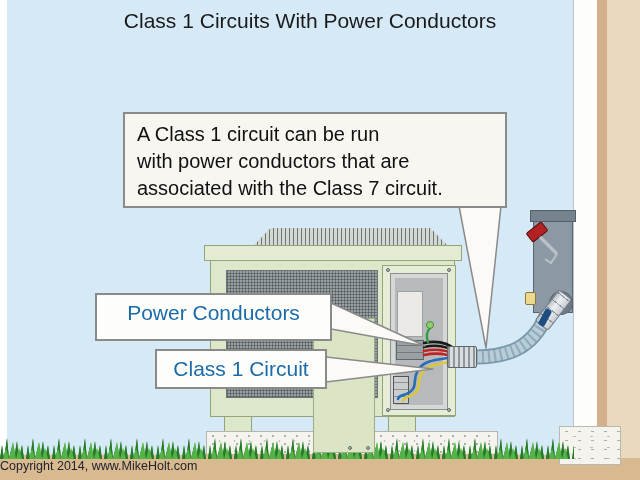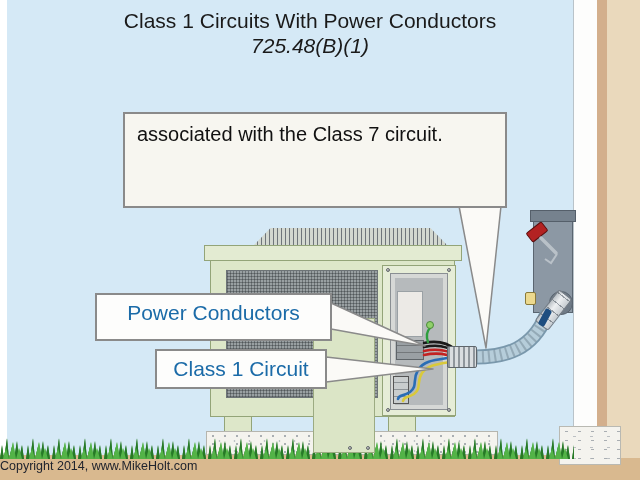--- a/index.html
+++ b/index.html
@@ -117,21 +117,20 @@
 
   <div class="abs sky"></div>
   <div class="abs ground"></div>
   <div class="abs wall-white"></div>
   <div class="abs wall-trim"></div>
   <div class="abs wall-face"></div>
   <div class="abs footing"></div>
 
   <div class="abs title">
     <div class="t1">Class 1 Circuits With Power Conductors</div>
-    <div class="t2">725.48(B)(1)</div>
   </div>
 
   <div class="abs fan-grille"></div>
   <div class="abs unit-top"></div>
   <div class="abs unit-body"></div>
   <div class="abs foot foot-l"></div>
   <div class="abs foot foot-r"></div>
   <div class="abs mesh"></div>
   <div class="abs pad"></div>
   <div class="abs mid-panel"></div>
@@ -188,20 +187,22 @@
 
   <svg class="abs layer-svg z40" viewBox="0 0 640 480">
     <polygon class="ptr" points="459,206 501,206 486,348"></polygon>
     <polygon class="ptr" points="331,303 425,346 331,329"></polygon>
     <polygon class="ptr" points="326,357 433,369 326,382"></polygon>
     <line class="rod" x1="541" y1="238" x2="556" y2="253"></line>
     <polyline class="rod2" points="545,259 551,263 557,254"></polyline>
   </svg>
 
   <div class="abs callout">
+    <div>A Class 1 circuit can be run</div>
+    <div>with power conductors that are</div>
     <div>associated with the Class 7 circuit.</div>
   </div>
 
   <div class="abs lblbox lbl-power">Power Conductors</div>
   <div class="abs lblbox lbl-class">Class 1 Circuit</div>
 
   <div class="abs copyright">Copyright 2014, www.MikeHolt.com</div>
 
 </div>
 

